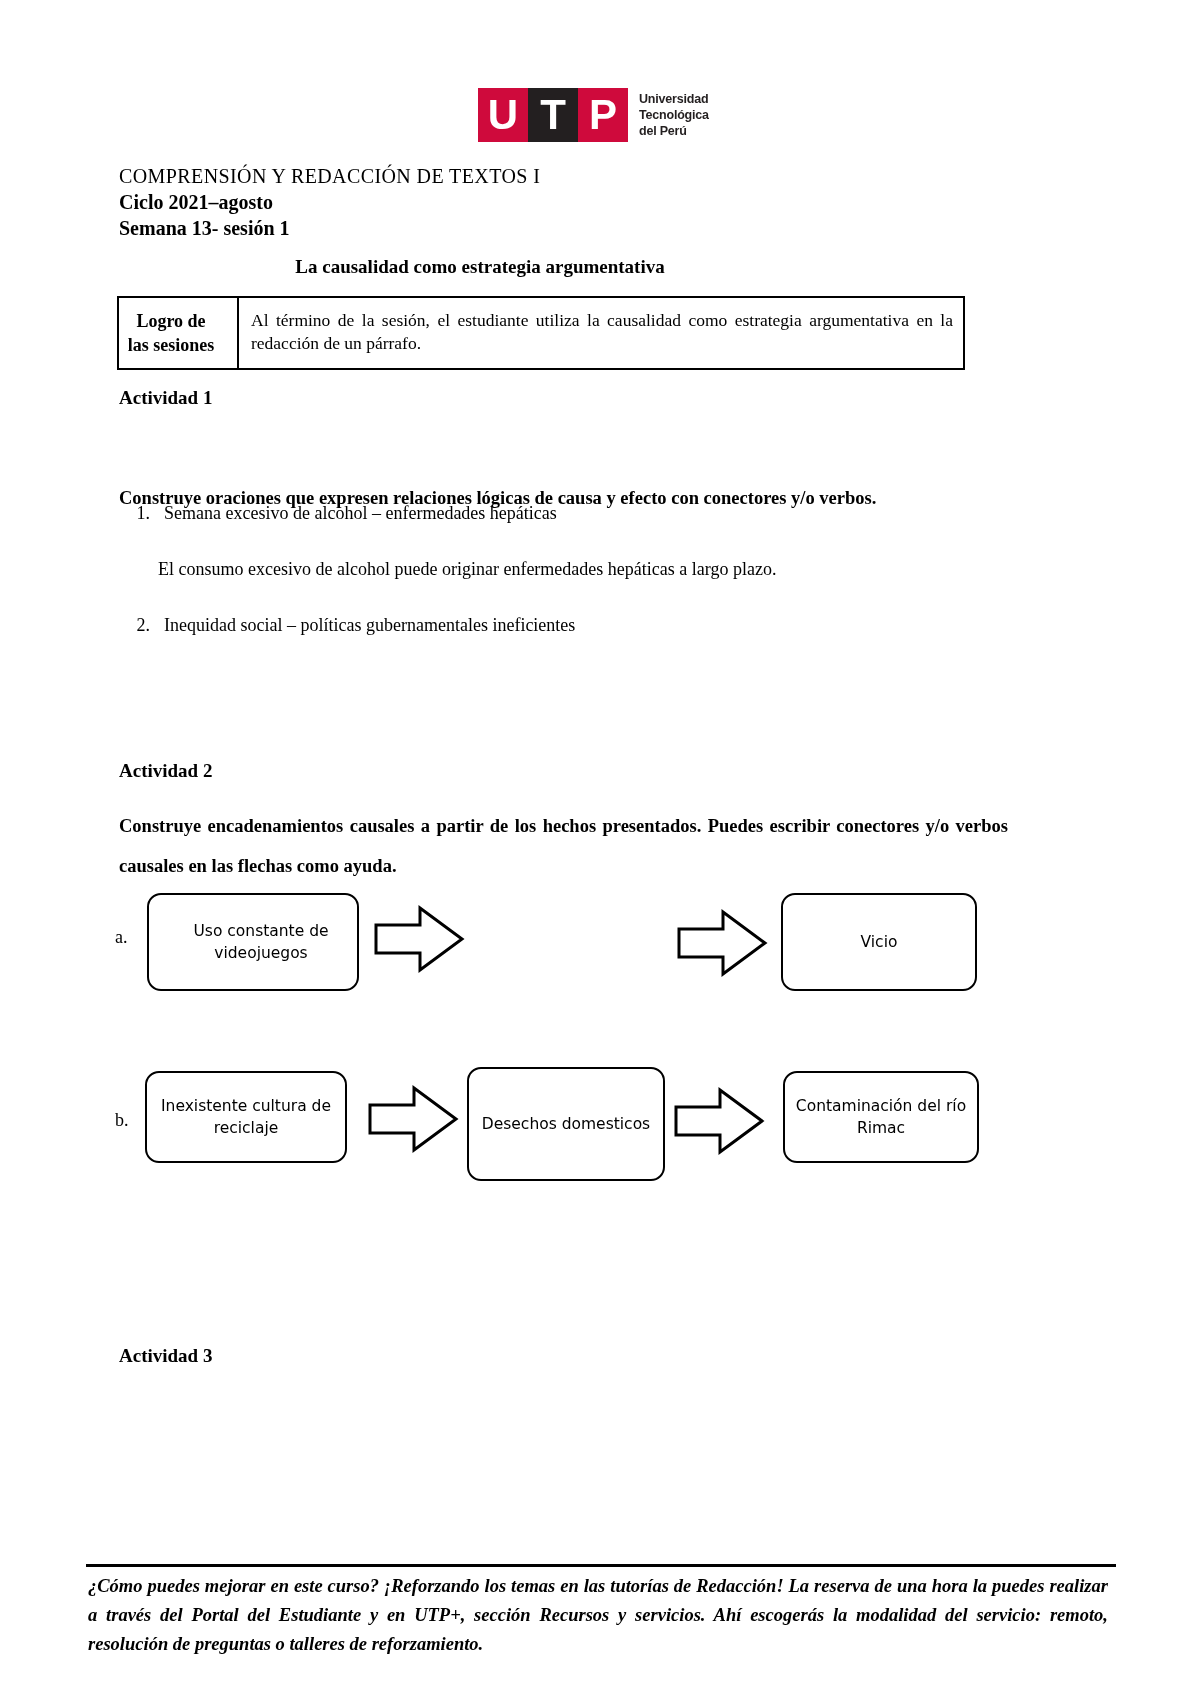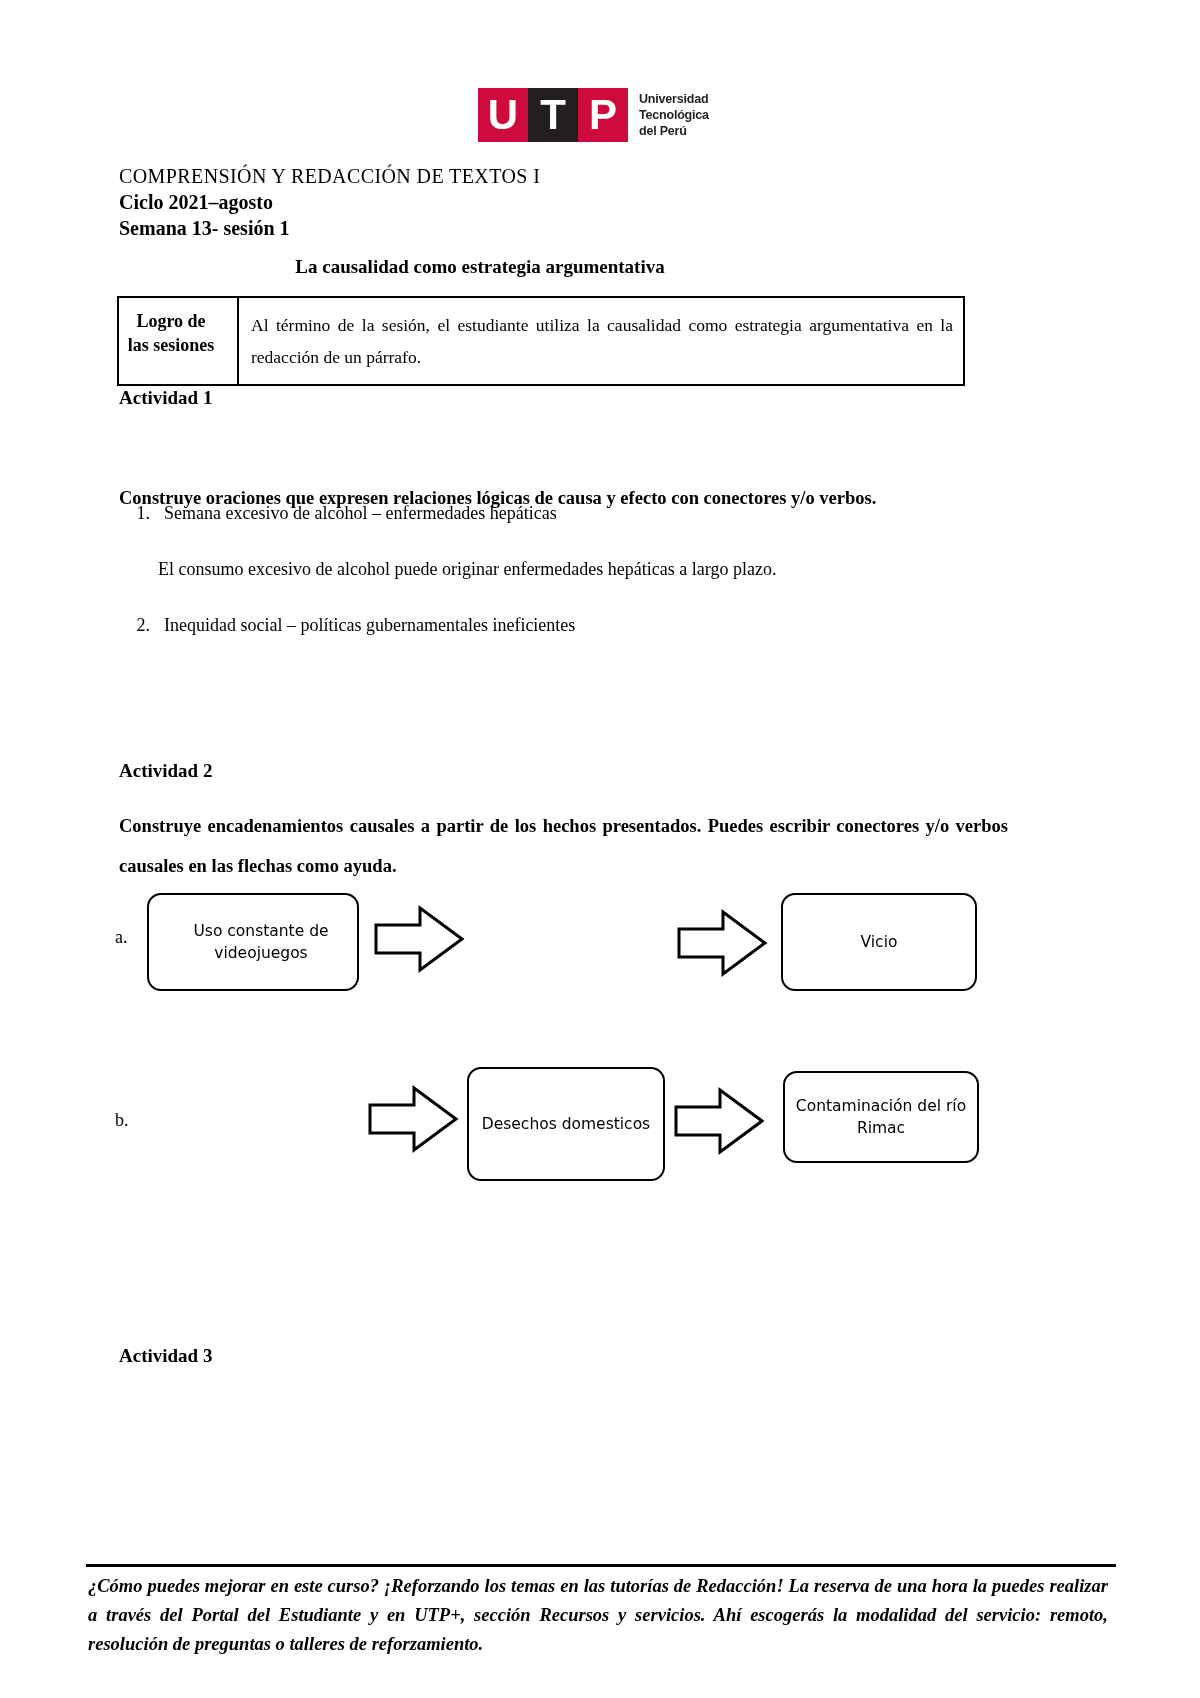--- a/index.html
+++ b/index.html
@@ -99,21 +99,21 @@
     padding: 11px 20px 11px 6px;
     font-size: 18px;
     font-weight: bold;
     line-height: 24px;
     text-align: center;
   }
   .logro-body {
     flex: 1;
     padding: 11px 10px 11px 12px;
     font-size: 17.5px;
-    line-height: 32px;
+    line-height: 23px;
     text-align: justify;
   }
 
   
   .t {
     position: absolute;
     font-size: 18px;
     line-height: 26px;
   }
   .b { font-weight: bold; }
@@ -295,20 +295,21 @@
     <div class="arrow arr2">
       <svg viewBox="0 0 92 72" preserveAspectRatio="none">
         <polygon points="3,22 47,22 47,5 89,36 47,67 47,50 3,50" fill="#ffffff" stroke="#000000" stroke-width="3" stroke-linejoin="miter"></polygon>
       </svg>
     </div>
     <div class="fbox box3">Vicio</div>
   </div>
 
   <div class="flow" id="flow-b">
     <div class="flow-letter">b.</div>
+    <div class="fbox box1">Inexistente cultura de reciclaje</div>
     <div class="arrow arr1">
       <svg viewBox="0 0 92 72" preserveAspectRatio="none">
         <polygon points="3,22 47,22 47,5 89,36 47,67 47,50 3,50" fill="#ffffff" stroke="#000000" stroke-width="3" stroke-linejoin="miter"></polygon>
       </svg>
     </div>
     <div class="fbox box2">Desechos domesticos</div>
     <div class="arrow arr2">
       <svg viewBox="0 0 92 72" preserveAspectRatio="none">
         <polygon points="3,22 47,22 47,5 89,36 47,67 47,50 3,50" fill="#ffffff" stroke="#000000" stroke-width="3" stroke-linejoin="miter"></polygon>
       </svg>

